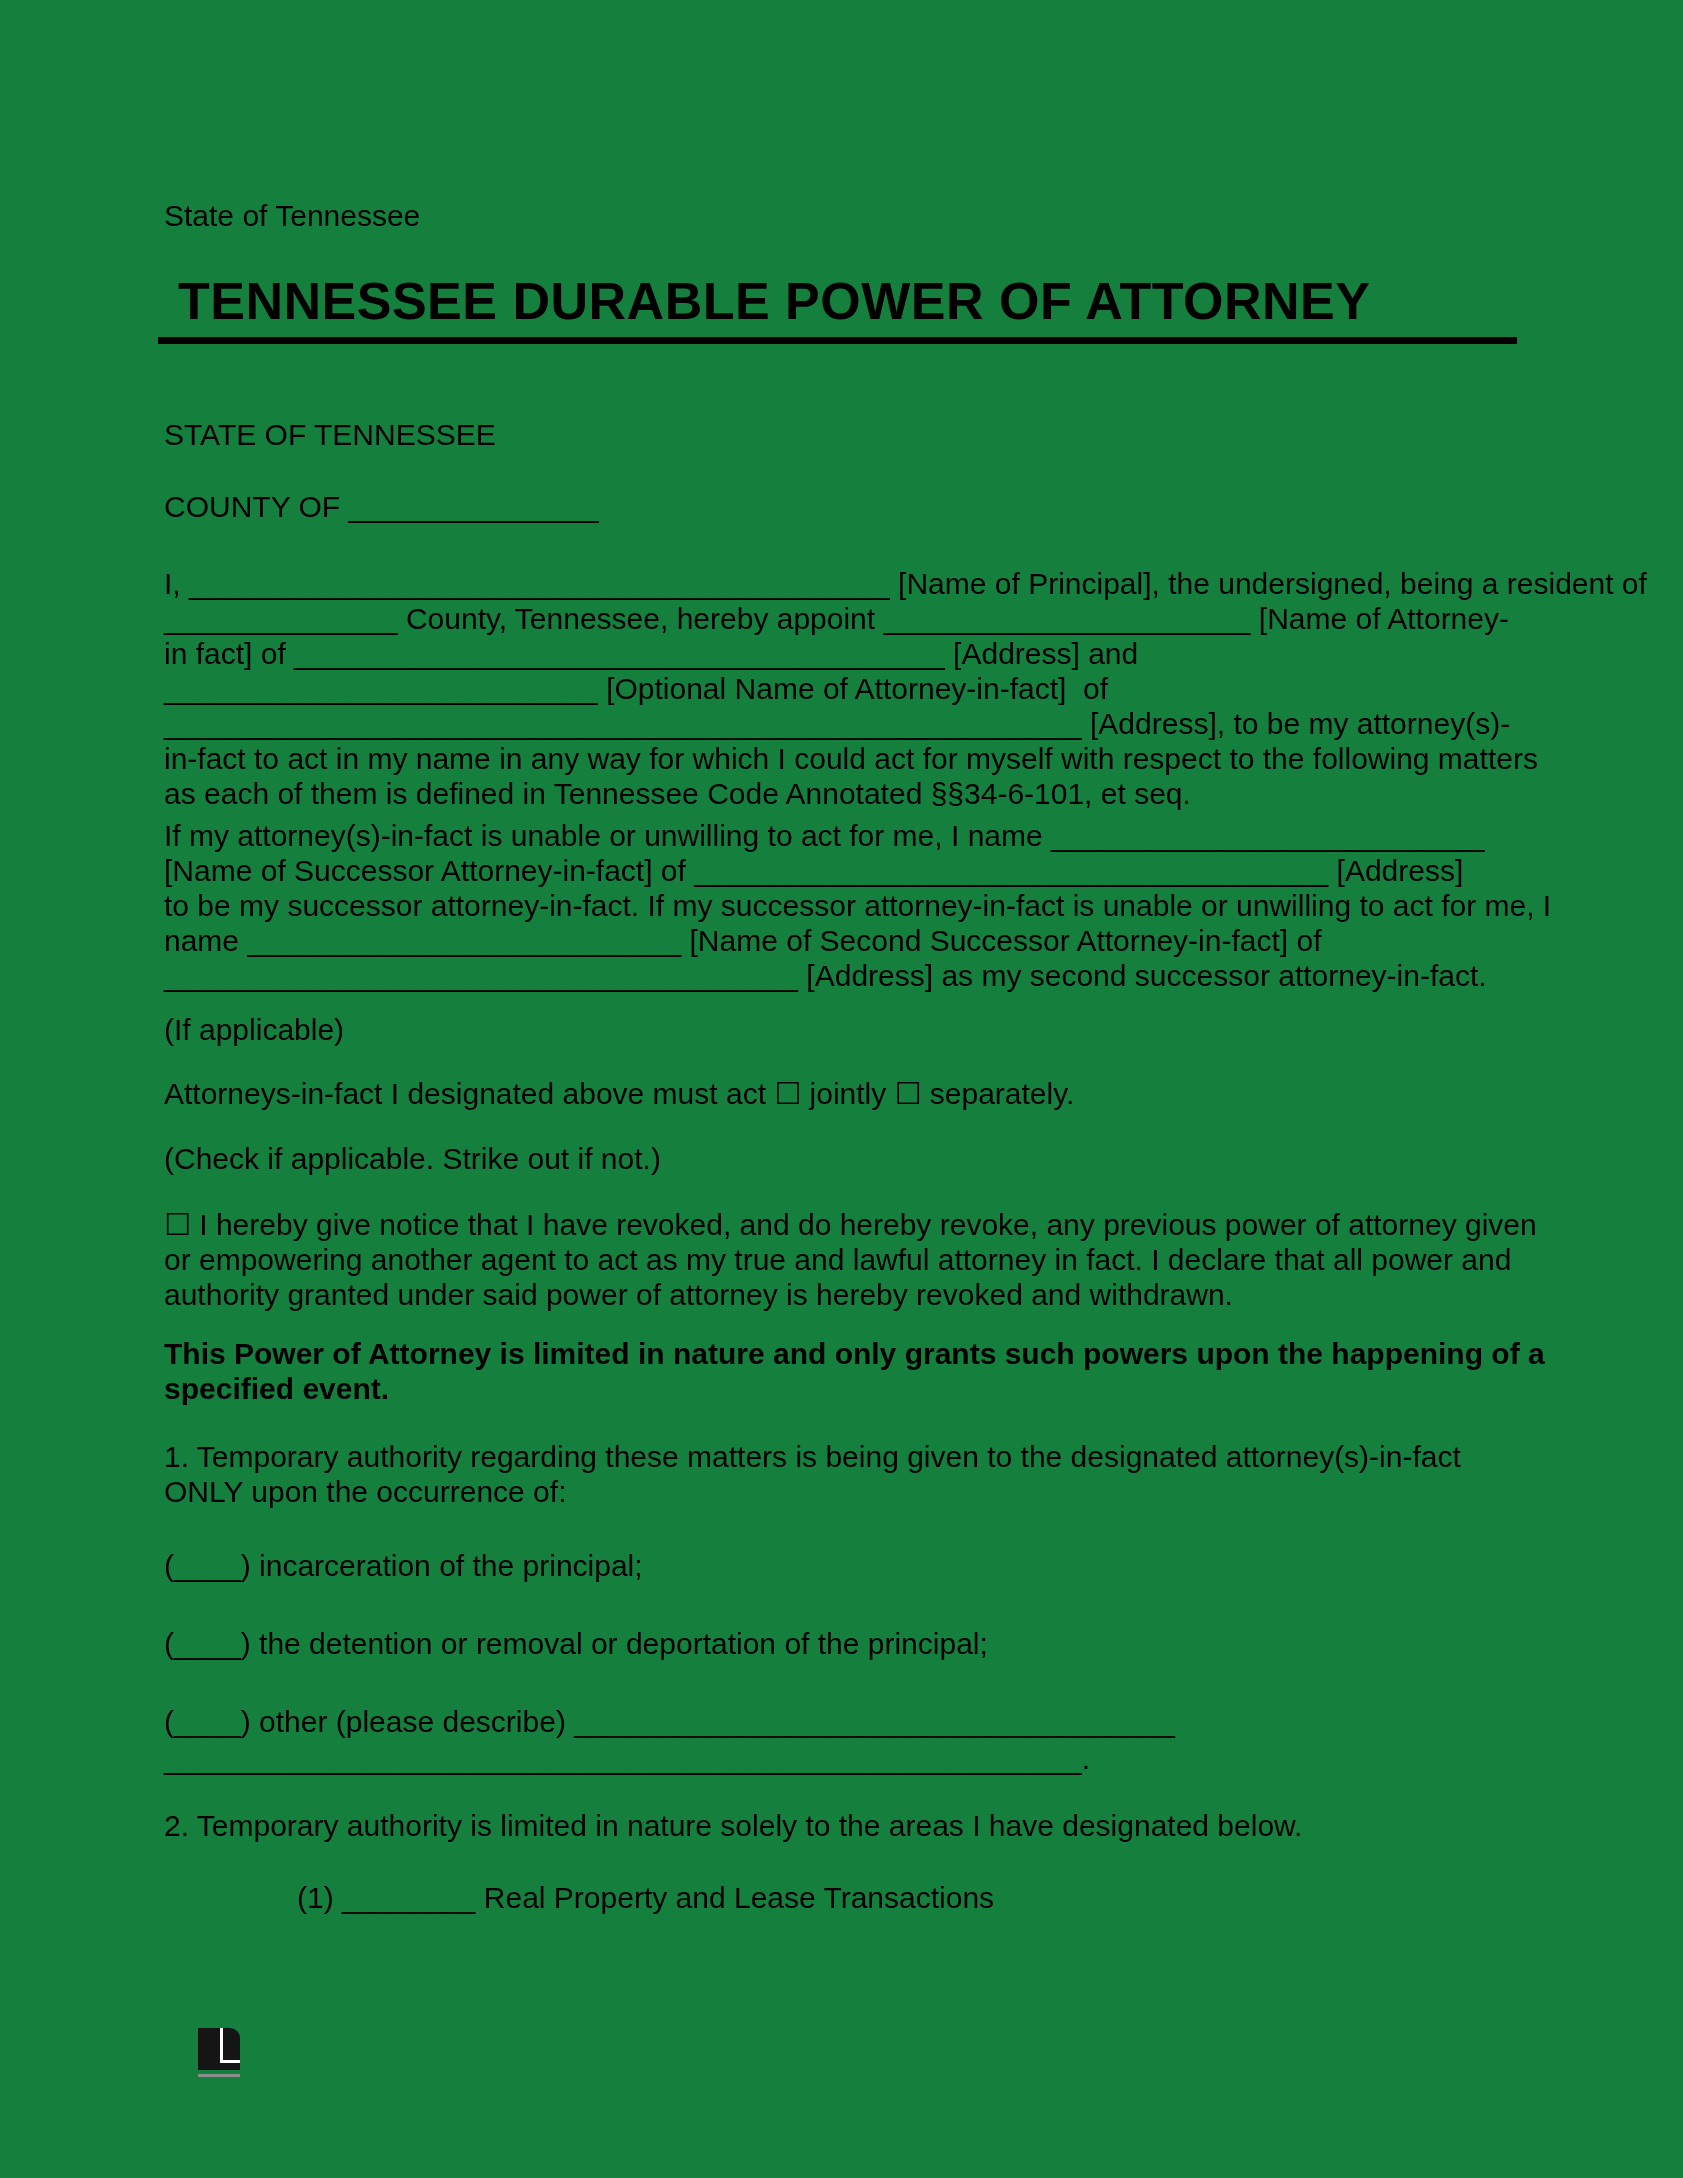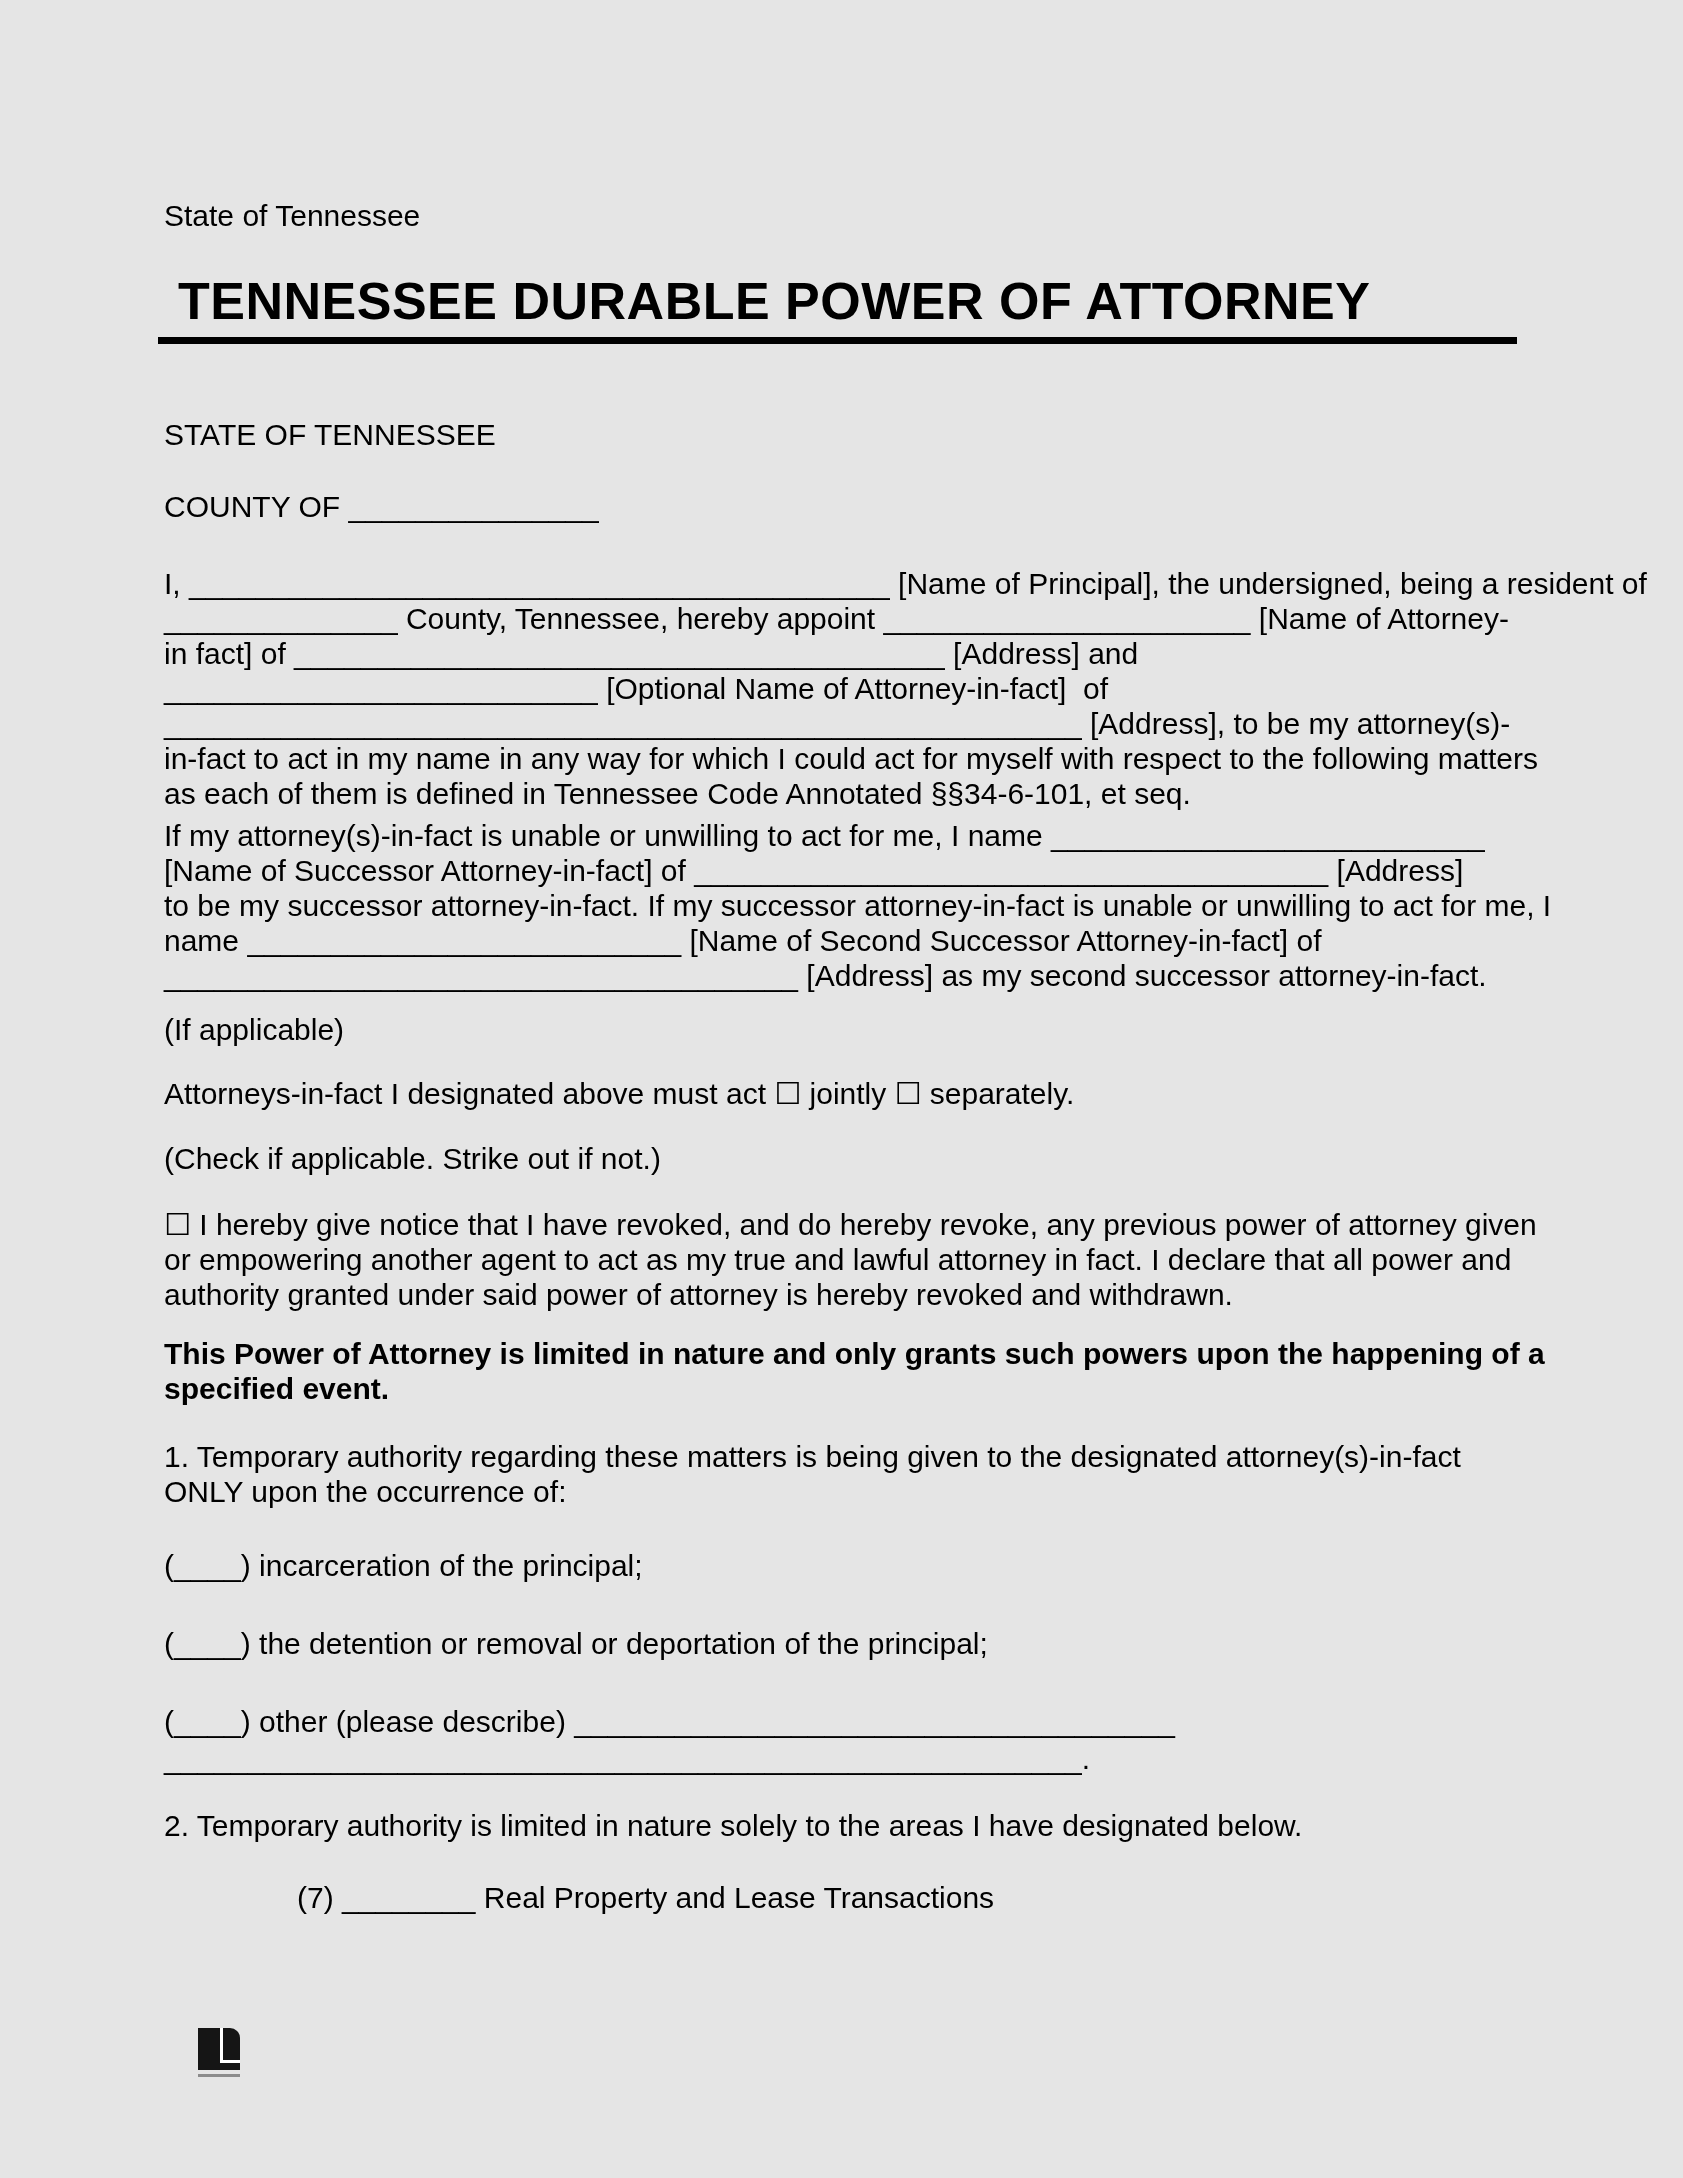--- a/index.html
+++ b/index.html
@@ -1,19 +1,19 @@
 <!DOCTYPE html>
 <html><head>
 <meta charset="utf-8">
 <style>
   html,body { margin:0; padding:0; background:#ffffff; }
   .page {
     position:relative;
     width:1683px; height:2178px;
-    background:#e5e5e5;
+    background:#15803d;
     font-family:"Liberation Sans","DejaVu Sans",sans-serif;
     font-size:30px;
     color:#000000;
     overflow:hidden;
   }
   .line {
     position:absolute;
     left:164px;
     line-height:35px;
     white-space:pre;
@@ -108,21 +108,21 @@
   <div class="line" style="top:1548px">(____) incarceration of the principal;</div>
 
   <div class="line" style="top:1626px">(____) the detention or removal or deportation of the principal;</div>
 
   <div class="line" style="top:1741px">_______________________________________________________.</div>
 
   <div class="line" style="top:1704px">(____) other (please describe) ____________________________________</div>
 
   <div class="line" style="top:1808px">2. Temporary authority is limited in nature solely to the areas I have designated below.</div>
 
-  <div class="line" style="top:1880px; left:297px;">(7) ________ Real Property and Lease Transactions</div>
+  <div class="line" style="top:1880px; left:297px;">(1) ________ Real Property and Lease Transactions</div>
 
   <div class="logo">
     <div class="logo-sq"></div>
     <div class="logo-v"></div>
     <div class="logo-h"></div>
     <div class="logo-bar"></div>
   </div>
 
 </div>
 

